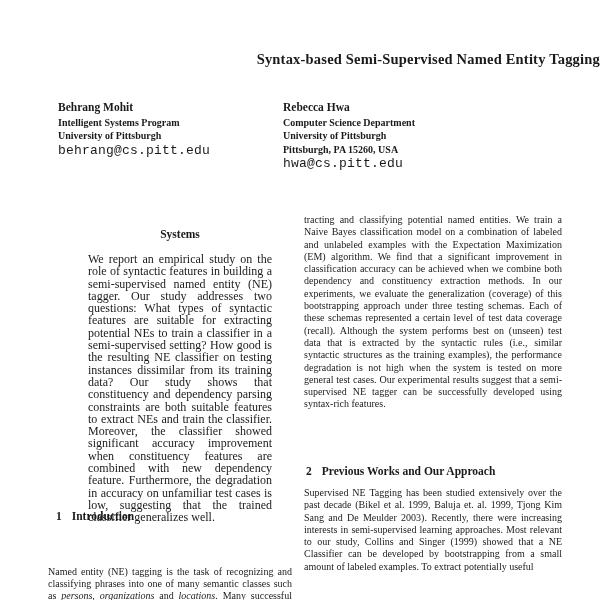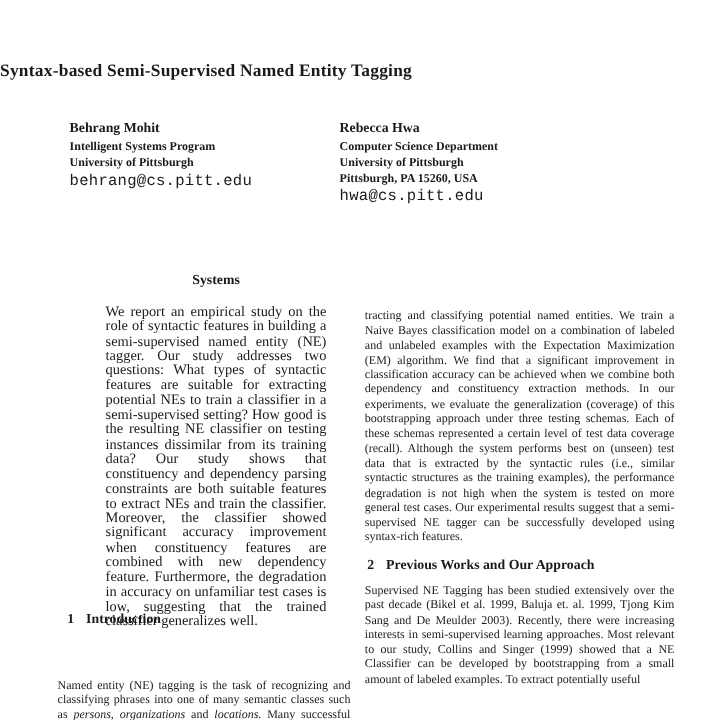--- a/index.html
+++ b/index.html
@@ -2,38 +2,38 @@
 <html><head>
 <meta charset="utf-8">
 <style>
   html,body{margin:0;padding:0;background:#ffffff;}
   .page{
     position:relative;width:600px;height:600px;background:#ffffff;
     overflow:hidden;font-family:"Liberation Serif",serif;color:#1a1a1a;
   }
   .abs{position:absolute;}
   .title{
-    top:51px;left:0;width:600px;text-align:left;
+    top:51px;left:0;width:600px;text-align:right;
     font-size:14.5px;font-weight:bold;letter-spacing:0.2px;margin:0;
   }
   .author{top:100px;width:234px;text-align:left;}
   .author-left{left:58px;}
   .author-right{left:283px;}
   .a-name{font-size:11.5px;font-weight:bold;margin-bottom:2px;line-height:14px;}
   .a-line{font-size:10px;line-height:13.4px;font-weight:bold;}
   .a-email{font-family:"Liberation Mono","DejaVu Sans Mono",monospace;font-size:13px;line-height:13px;margin-top:1px;letter-spacing:0.2px;}
   .abs-head{left:88px;top:228px;width:184px;text-align:center;font-weight:bold;font-size:11.5px;}
   .abs-body{left:88px;top:253px;width:184px;font-size:12px;line-height:12.3px;text-align:justify;}
   .sec-head{font-size:11.5px;font-weight:bold;white-space:nowrap;}
   .sec-num{display:inline-block;margin-right:10px;}
   .sec1{left:56px;top:510px;}
   .sec2{left:306px;top:465px;}
   .para{font-size:10px;text-align:justify;}
   .intro{left:48px;top:566px;width:244px;line-height:12.2px;}
-  .rc1{left:304px;top:214px;width:258px;line-height:12.3px;margin-top:44px;}
+  .rc1{left:304px;top:214px;width:258px;line-height:12.3px;}
   .rc2{left:304px;top:487px;width:258px;line-height:12.3px;}
 </style>
 </head>
 <body>
 
 <div class="page">
 
   <h1 class="abs title">Syntax-based Semi-Supervised Named Entity Tagging</h1>
 
   <div class="abs author author-left">

